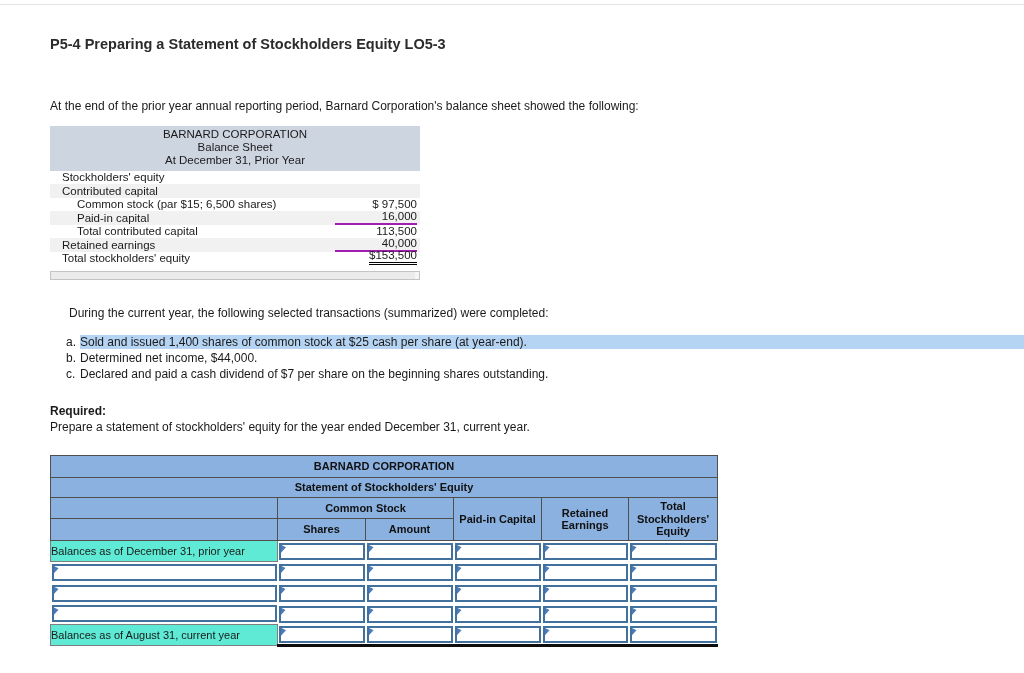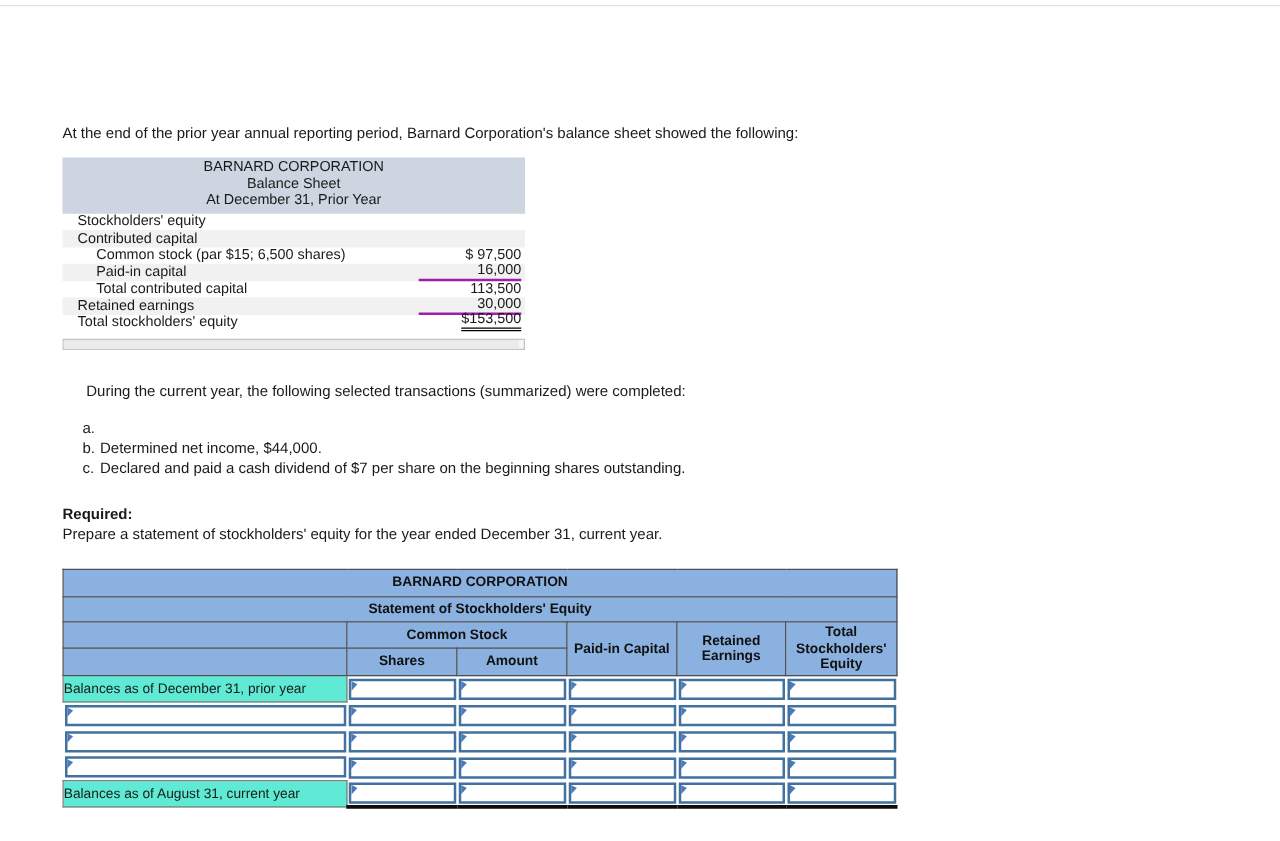--- a/index.html
+++ b/index.html
@@ -53,20 +53,21 @@
   .tri { position:absolute; top:0px; left:0px; width:5px; height:8px; background:#4a7ab8;
          clip-path:polygon(0 0, 100% 32%, 0 100%); }
   td.bb { border-bottom:3px solid #0d0d0d; }
 </style>
 </head>
 <body>
 
 <div class="page">
   <div class="top-rule"></div>
 
+  <div class="title">P5-4 Preparing a Statement of Stockholders Equity LO5-3</div>
   <div class="intro">At the end of the prior year annual reporting period, Barnard Corporation's balance sheet showed the following:</div>
 
   <div class="bs">
     <div class="bs-header">
       <div>BARNARD CORPORATION</div>
       <div>Balance Sheet</div>
       <div>At December 31, Prior Year</div>
     </div>
     <div class="bs-body">
       <div class="bs-row">
@@ -84,36 +85,37 @@
       <div class="bs-row">
         <span class="lab ind2">Paid-in capital</span>
         <span class="amt u1">16,000</span>
       </div>
       <div class="bs-row">
         <span class="lab ind2">Total contributed capital</span>
         <span class="amt">113,500</span>
       </div>
       <div class="bs-row">
         <span class="lab ind1">Retained earnings</span>
-        <span class="amt u1">30,000</span>
+        <span class="amt u1">40,000</span>
       </div>
       <div class="bs-row">
         <span class="lab ind1">Total stockholders' equity</span>
         <span class="amt"><span class="dbl">$153,500</span></span>
       </div>
     </div>
   </div>
   <div class="bs-scroll">
     <div class="thumb"></div>
   </div>
 
   <div class="during">During the current year, the following selected transactions (summarized) were completed:</div>
   <div class="txns">
     <div class="txn hl">
       <span class="marker">a.</span>
+      <span class="t">Sold and issued 1,400 shares of common stock at $25 cash per share (at year-end).</span>
     </div>
     <div class="txn">
       <span class="marker">b.</span>
       <span class="t">Determined net income, $44,000.</span>
     </div>
     <div class="txn">
       <span class="marker">c.</span>
       <span class="t">Declared and paid a cash dividend of $7 per share on the beginning shares outstanding.</span>
     </div>
   </div>

